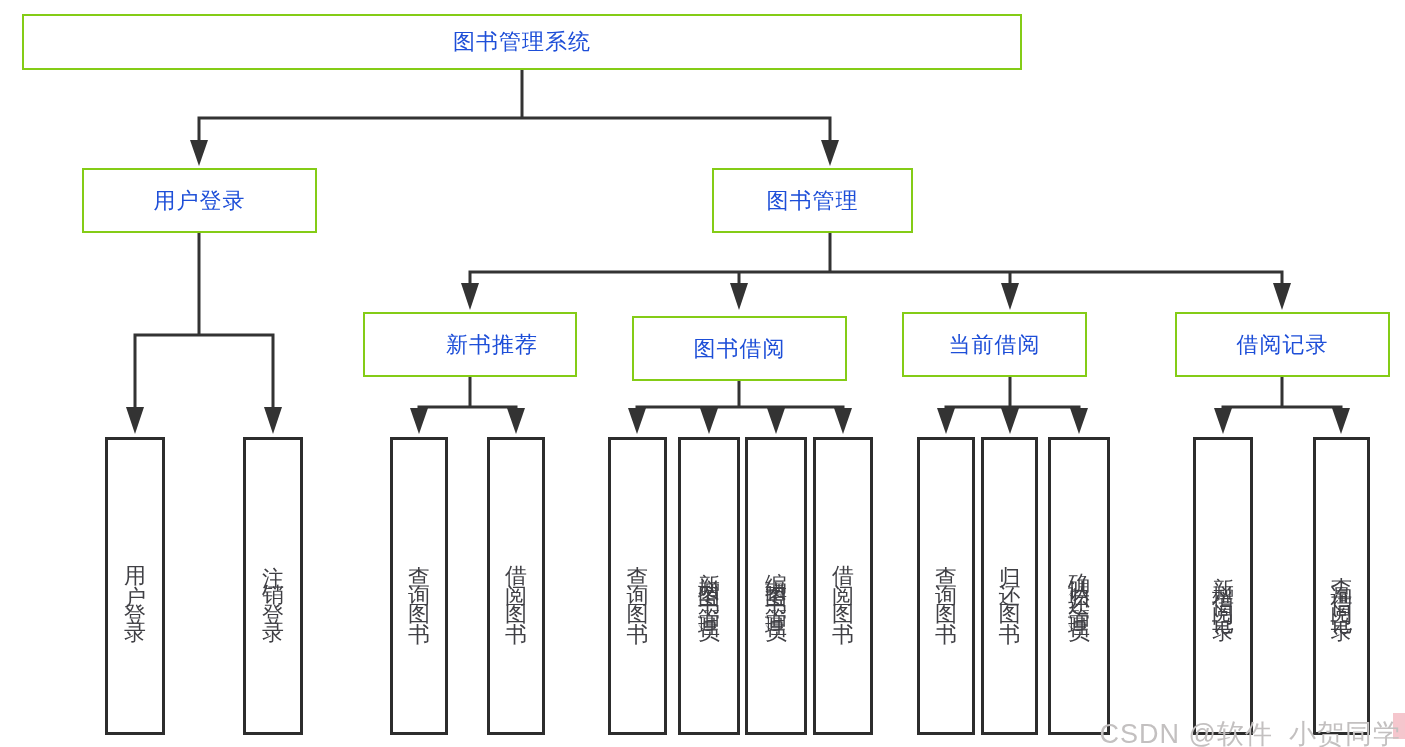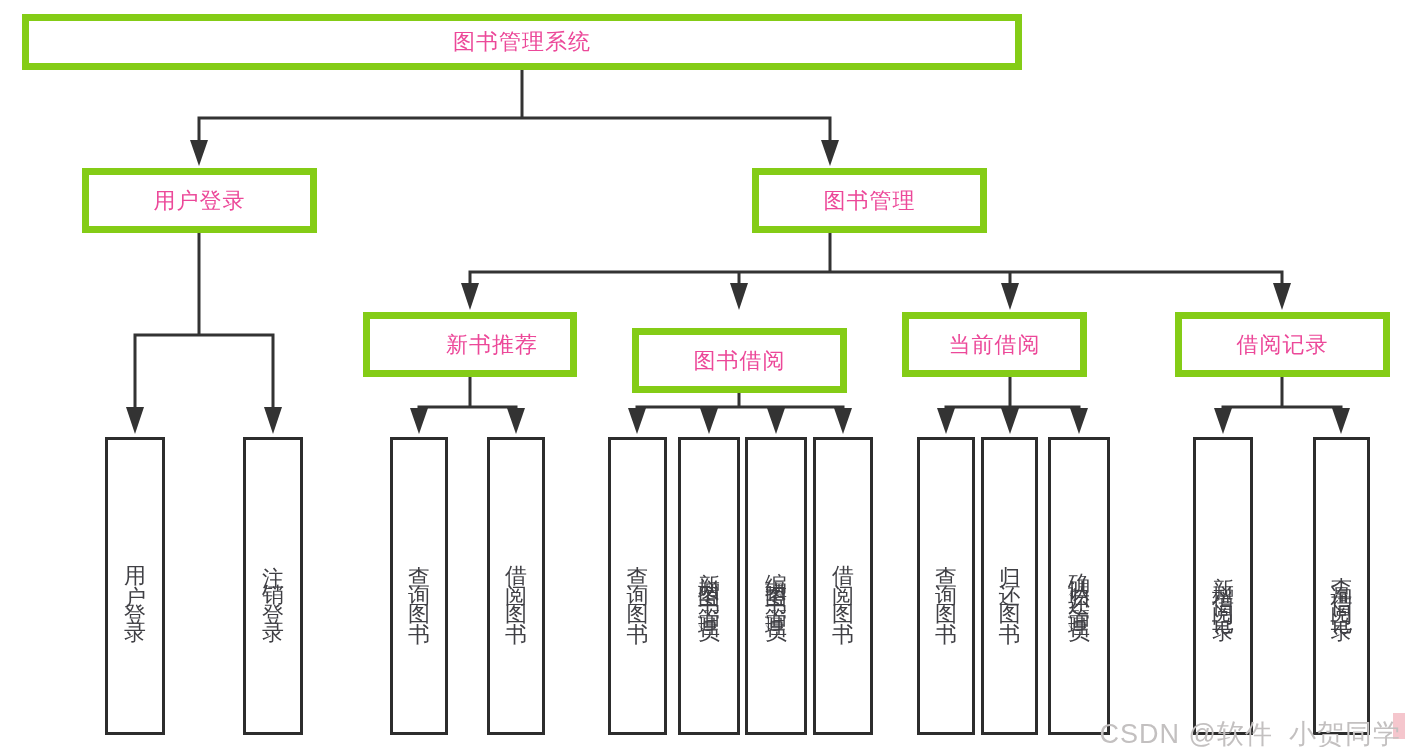--- a/index.html
+++ b/index.html
@@ -7,24 +7,24 @@
     position:relative;
     width:1405px; height:747px;
     background:#ffffff;
     font-family:"Liberation Sans","DejaVu Sans",sans-serif;
     overflow:hidden;
   }
   #wires { position:absolute; left:0; top:0; z-index:0; }
   .node {
     position:absolute;
     box-sizing:border-box;
-    border:7px solid #84cc16;
+    border:2px solid #84cc16;
     background:#ffffff;
     display:flex; align-items:center; justify-content:center;
-    font-size:22px; color:#ec4899;
+    font-size:22px; color:#1d4ed8;
     letter-spacing:1px;
     z-index:1;
   }
   .vnode {
     position:absolute;
     box-sizing:border-box;
     border:3px solid #2d2d2d;
     background:#ffffff;
     display:flex; align-items:center; justify-content:center;
     z-index:1;
@@ -105,24 +105,24 @@
       <polygon points="1070,408 1088,408 1079,434"></polygon>
 
       <polygon points="1214,408 1232,408 1223,434"></polygon>
       <polygon points="1332,408 1350,408 1341,434"></polygon>
     </g>
   </svg>
 
   <div class="node" style="left:22px; top:14px; width:1000px; height:56px;">图书管理系统</div>
 
   <div class="node" style="left:82px; top:168px; width:235px; height:65px;">用户登录</div>
-  <div class="node" style="left:712px; top:168px; width:235px; height:65px;margin-left:40px;">图书管理</div>
+  <div class="node" style="left:712px; top:168px; width:201px; height:65px;">图书管理</div>
 
   <div class="node" style="left:363px; top:312px; width:214px; height:65px;padding-left:44px;">新书推荐</div>
-  <div class="node" style="left:632px; top:328px; width:215px; height:65px;">图书借阅</div>
+  <div class="node" style="left:632px; top:316px; width:215px; height:65px;">图书借阅</div>
   <div class="node" style="left:902px; top:312px; width:185px; height:65px;">当前借阅</div>
   <div class="node" style="left:1175px; top:312px; width:215px; height:65px;">借阅记录</div>
 
   <div class="vnode" style="left:105px; width:60px;">
     <span>用户登录</span>
   </div>
   <div class="vnode" style="left:243px; width:60px;">
     <span>注销登录</span>
   </div>
 

